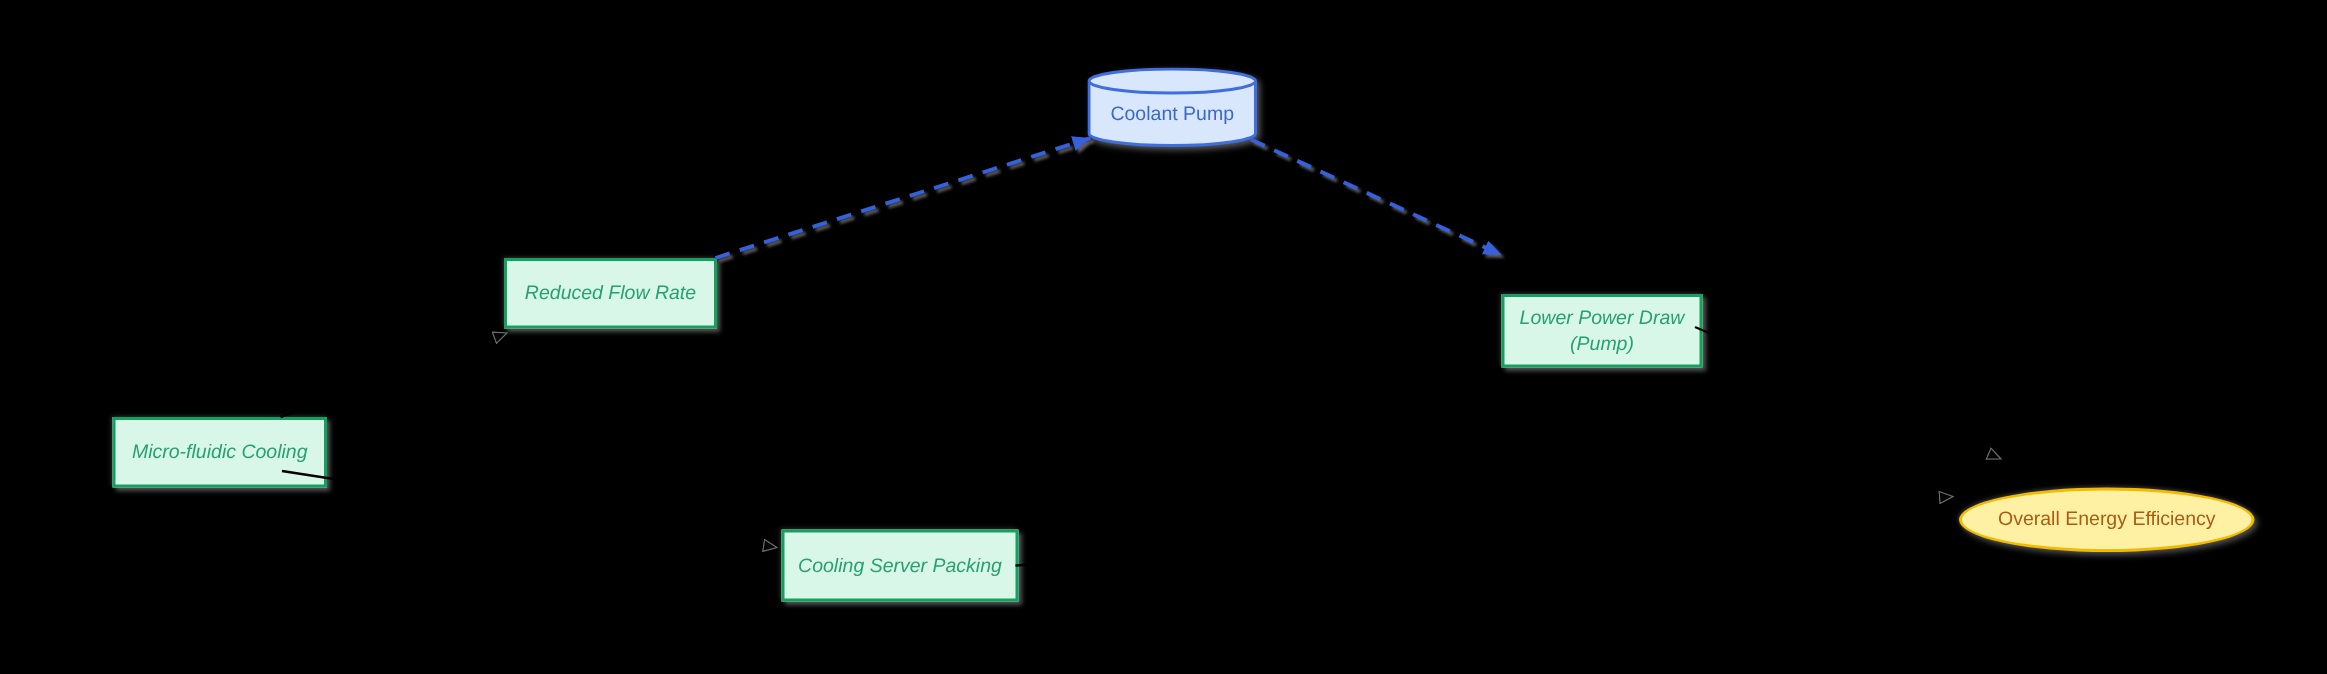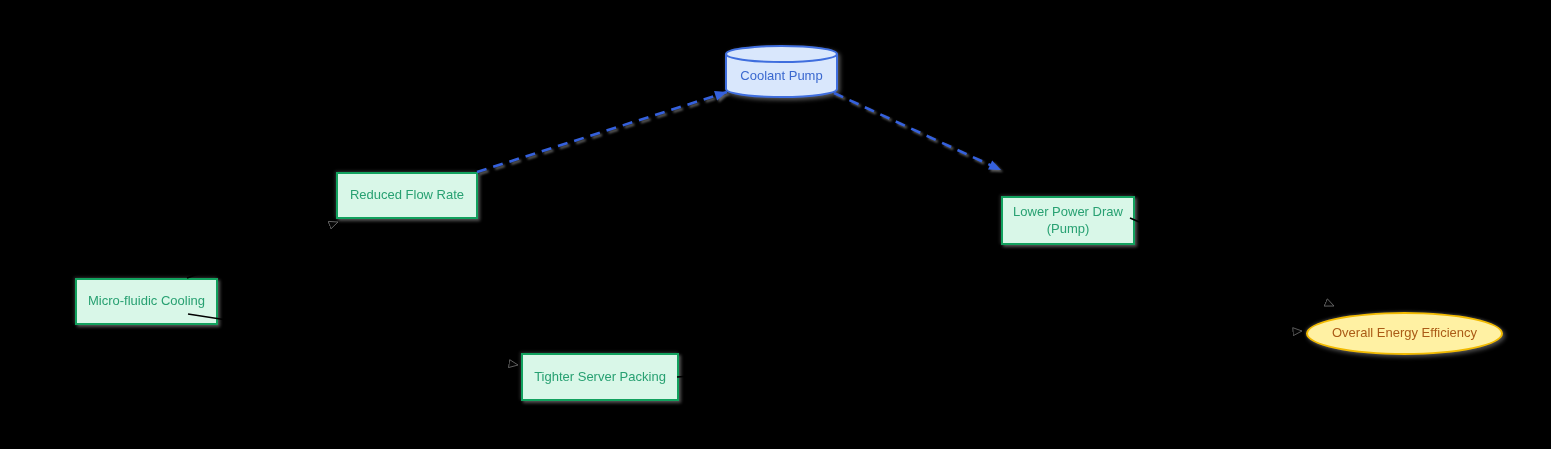--- a/index.html
+++ b/index.html
@@ -20,20 +20,21 @@
     font-size: 13px;
     line-height: 1.25;
     box-sizing: border-box;
   }
   .rect-green {
     background: var(--node-green-fill, #d9f7e8);
     border: 2px solid var(--node-green-stroke, #12a15e);
     color: var(--node-green-text, #28a172);
     box-shadow: 2px 2px 3px rgba(150,150,150,0.55), -1px -1px 3px rgba(120,120,120,0.35);
     padding: 2px 6px;
+    font-style: italic;
   }
   .ellipse-yellow {
     background: var(--ellipse-fill, #fff1a3);
     border: 2px solid var(--ellipse-stroke, #f2ba00);
     color: var(--ellipse-text, #ab5b16);
     border-radius: 50%;
     box-shadow: 2px 2px 4px rgba(150,150,150,0.55), -1px -1px 3px rgba(120,120,120,0.35);
     padding: 2px 10px;
   }
   .cylinder {
@@ -87,24 +88,24 @@
 
   <div class="node rect-green" style="left:1001px; top:172px; width:134px; height:49px;margin-top:24px;">
     <span>Lower Power Draw (Pump)</span>
   </div>
 
   <div class="node rect-green" style="left:47px; top:278px; width:143px; height:47px;margin-left:28px;">
     <span>Micro-fluidic Cooling</span>
   </div>
 
   <div class="node rect-green" style="left:521px; top:353px; width:158px; height:48px;">
-    <span>Tighter Server Packing</span>
+    <span>Cooling Server Packing</span>
   </div>
 
-  <div class="node ellipse-yellow" style="left:1306px; top:312px; width:197px; height:43px;">
+  <div class="node ellipse-yellow" style="left:1306px; top:325px; width:197px; height:43px;">
     <span>Overall Energy Efficiency</span>
   </div>
 
   <svg id="edges" width="1551" height="449" viewBox="0 0 1551 449">
     <defs>
       <marker id="arrow-blue" markerUnits="userSpaceOnUse" markerWidth="15" markerHeight="12" viewBox="0 0 14 12" refX="13" refY="6" orient="auto">
         <path d="M1,1 L13,6 L1,11 Z" fill="var(--edge-blue, #3561dd)"></path>
       </marker>
       <marker id="arrow-dark" markerUnits="userSpaceOnUse" markerWidth="10" markerHeight="9" viewBox="0 0 10 9" refX="9.5" refY="4.5" orient="auto">
         <path d="M0.5,0.5 L9.5,4.5 L0.5,8.5 Z" fill="#050505" stroke="#6e6e6e" stroke-width="0.8"></path>

